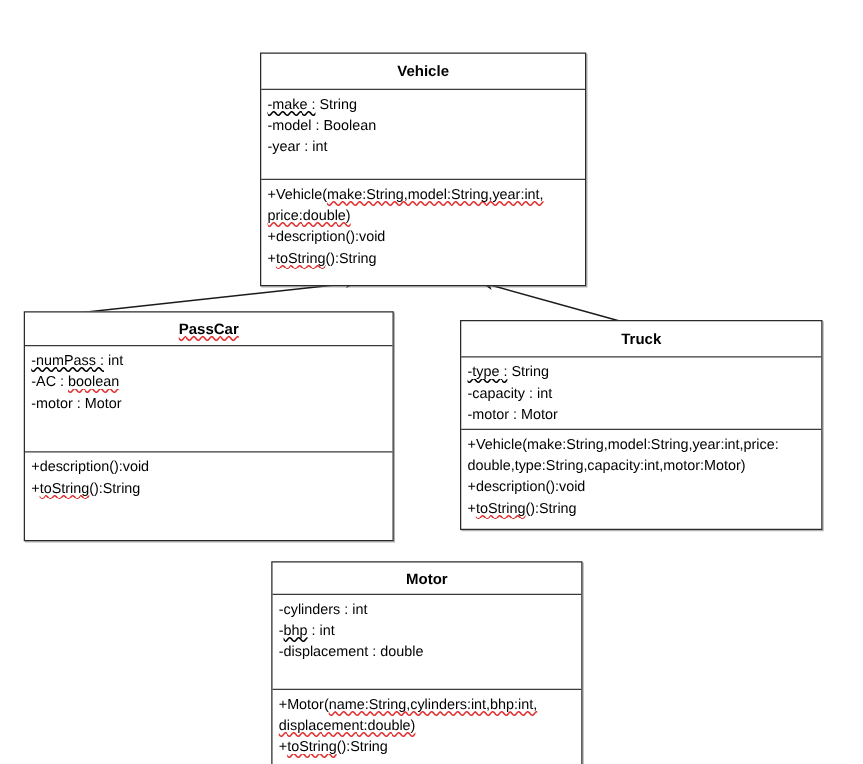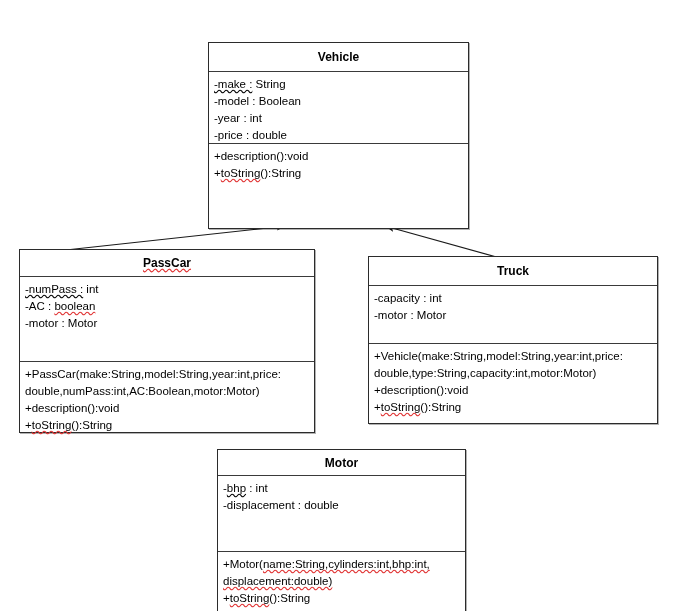--- a/index.html
+++ b/index.html
@@ -90,60 +90,61 @@
     <line x1="20" y1="219" x2="286" y2="190" stroke="#1a1a1a" stroke-width="1.2" marker-end="url(#arrowhead)"></line>
     <line x1="500" y1="222" x2="385" y2="190" stroke="#1a1a1a" stroke-width="1.2" marker-end="url(#arrowhead)"></line>
   </svg>
 
   <div class="uml-class" style="left:208px; top:6px; width:261px; height:187px;">
     <div class="class-title" style="height:29px;">Vehicle</div>
     <div class="class-section class-attrs" style="height:72px;">
       <div class="member"><span class="sq-blue ul-plain">-make :</span> String</div>
       <div class="member">-model : Boolean</div>
       <div class="member">-year : int</div>
-      <div class="member">-price : double</div>
     </div>
     <div class="class-section class-methods">
+      <div class="member">+Vehicle(<span class="sq-red">make:String,model:String,year:int,<br>price:double)</span></div>
       <div class="member">+description():void</div>
       <div class="member">+<span class="sq-red">toString</span>():String</div>
     </div>
   </div>
 
   <div class="uml-class" style="left:19px; top:213px; width:296px; height:184px;">
     <div class="class-title" style="height:27px;">
         <span class="sq-red">PassCar</span>
       </div>
     <div class="class-section class-attrs" style="height:85px;">
       <div class="member"><span class="sq-blue ul-plain">-numPass :</span> int</div>
       <div class="member">-AC : <span class="sq-red">boolean</span></div>
       <div class="member">-motor : Motor</div>
     </div>
     <div class="class-section class-methods">
-      <div class="member">+PassCar(make:String,model:String,year:int,price:<br>double,numPass:int,AC:Boolean,motor:Motor)</div>
       <div class="member">+description():void</div>
       <div class="member">+<span class="sq-red">toString</span>():String</div>
     </div>
   </div>
 
   <div class="uml-class" style="left:368px; top:220px; width:290px; height:168px;">
     <div class="class-title" style="height:29px;">Truck</div>
     <div class="class-section class-attrs" style="height:58px;">
+      <div class="member"><span class="sq-blue ul-plain">-type :</span> String</div>
       <div class="member">-capacity : int</div>
       <div class="member">-motor : Motor</div>
     </div>
     <div class="class-section class-methods">
       <div class="member">+Vehicle(make:String,model:String,year:int,price:<br>double,type:String,capacity:int,motor:Motor)</div>
       <div class="member">+description():void</div>
       <div class="member">+<span class="sq-red">toString</span>():String</div>
     </div>
   </div>
 
   <div class="uml-class" style="left:217px; top:413px; width:249px; height:171px;">
     <div class="class-title" style="height:26px;">Motor</div>
     <div class="class-section class-attrs" style="height:76px;">
+      <div class="member">-cylinders : int</div>
       <div class="member">-<span class="sq-red ul-plain">bhp</span> : int</div>
       <div class="member">-displacement : double</div>
     </div>
     <div class="class-section class-methods">
       <div class="member">+Motor(<span class="sq-red">name:String,cylinders:int,bhp:int,<br>displacement:double)</span></div>
       <div class="member">+<span class="sq-red">toString</span>():String</div>
     </div>
   </div>
 
 </div>

